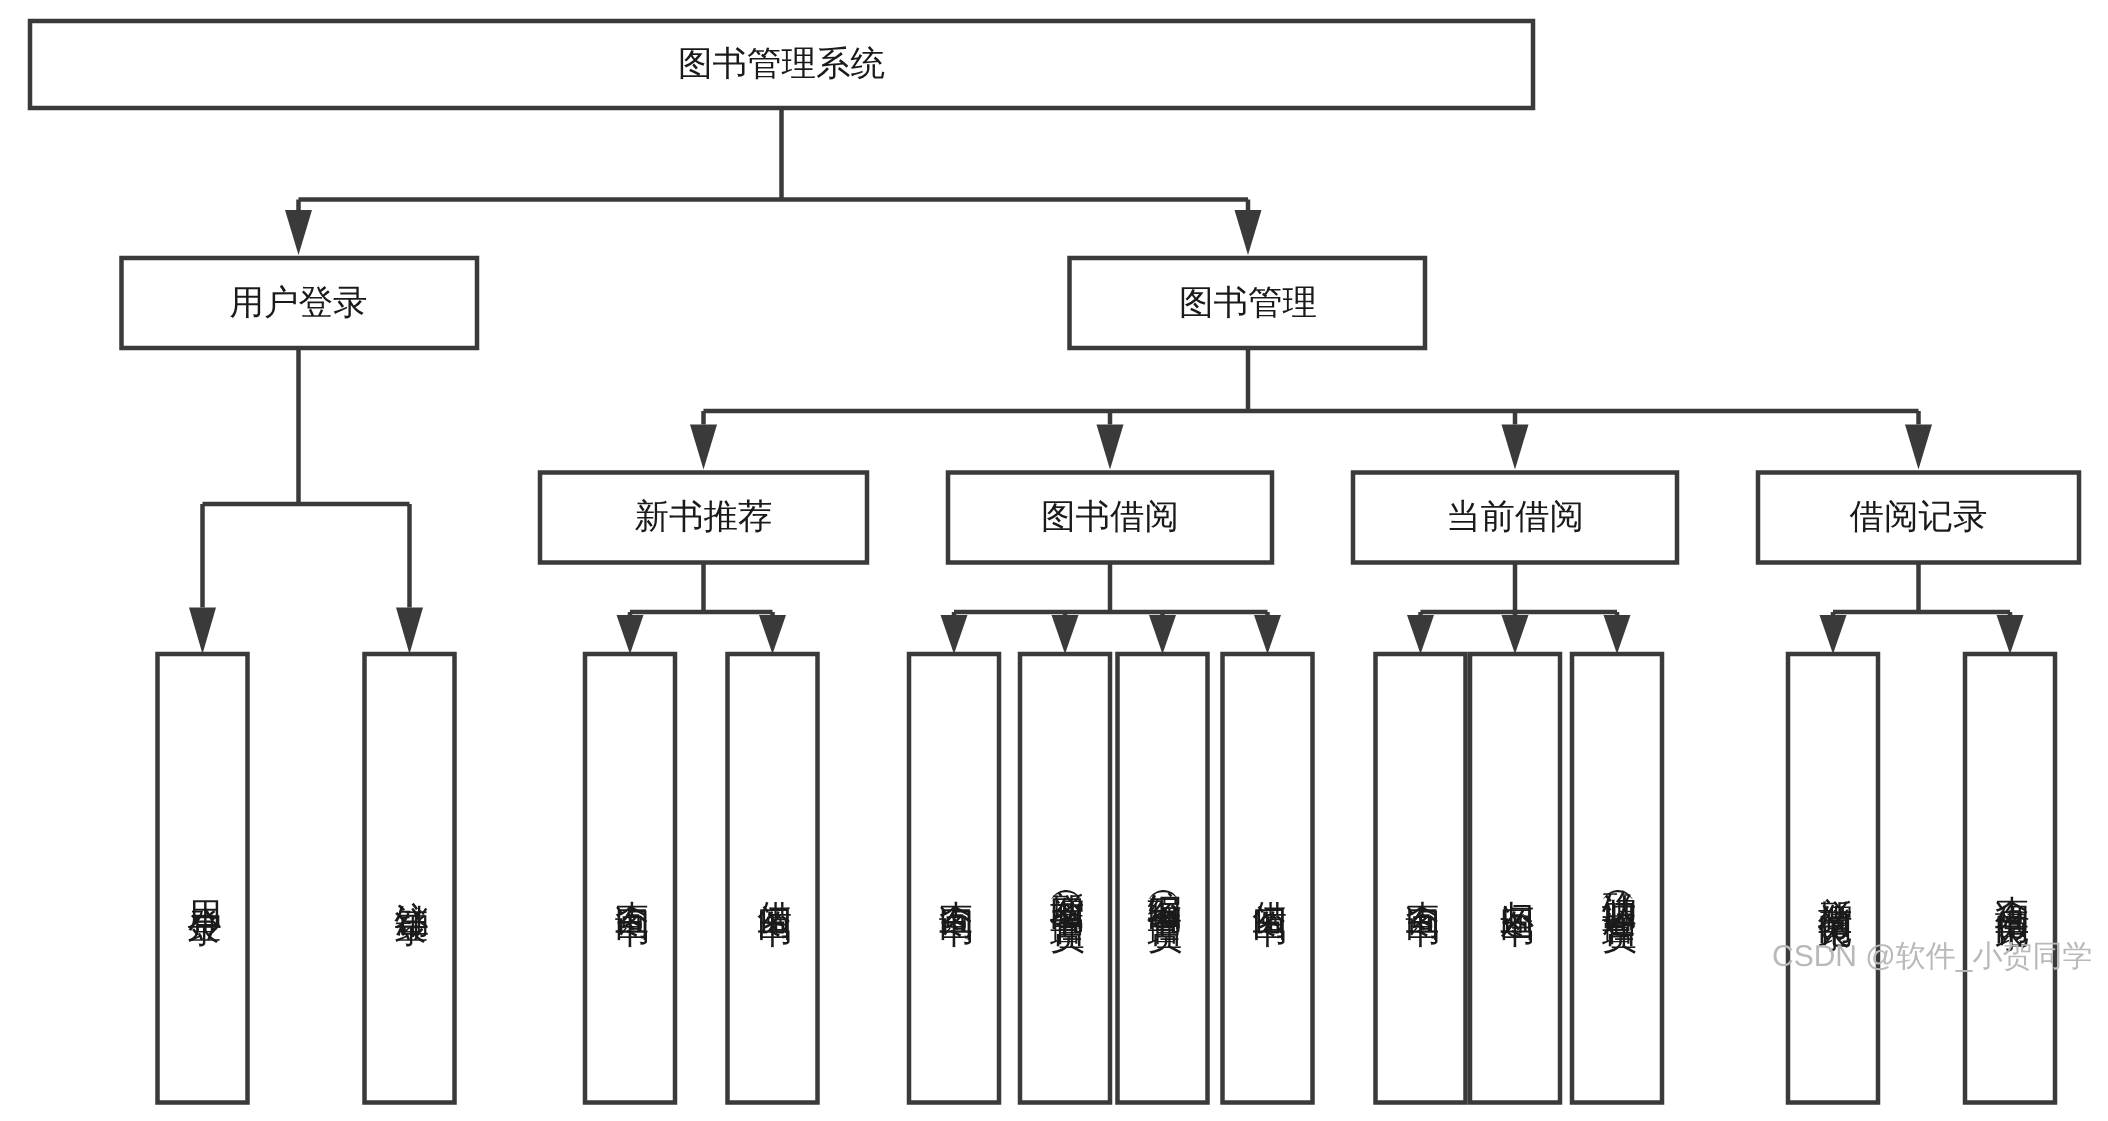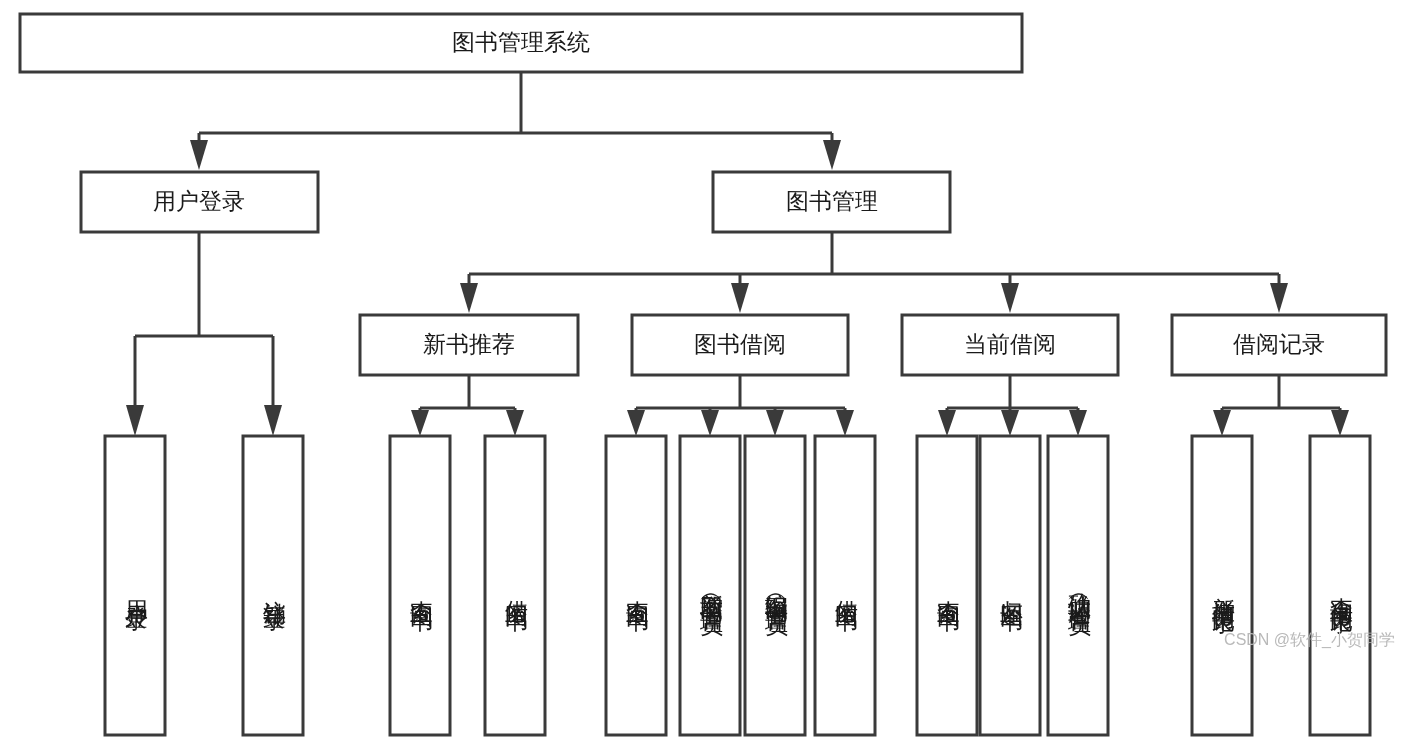--- a/index.html
+++ b/index.html
@@ -52,21 +52,21 @@
     text-orientation: upright;
     glyph-orientation-vertical: 0;
     letter-spacing: 3px;
     dominant-baseline: middle;
   }
   .watermark {
     position: absolute;
     right: 10px;
     bottom: 6px;
     font-family: "Liberation Sans", "DejaVu Sans", sans-serif;
-    font-size: 16px;
+    font-size: 20px;
     color: #b9b9b9;
     white-space: nowrap;
     user-select: none;
   }
 </style>
 </head>
 <body>
 
 <div id="diagram-root">
 <svg width="1405" height="747" viewBox="0 0 1405 747" xmlns="http://www.w3.org/2000/svg">

